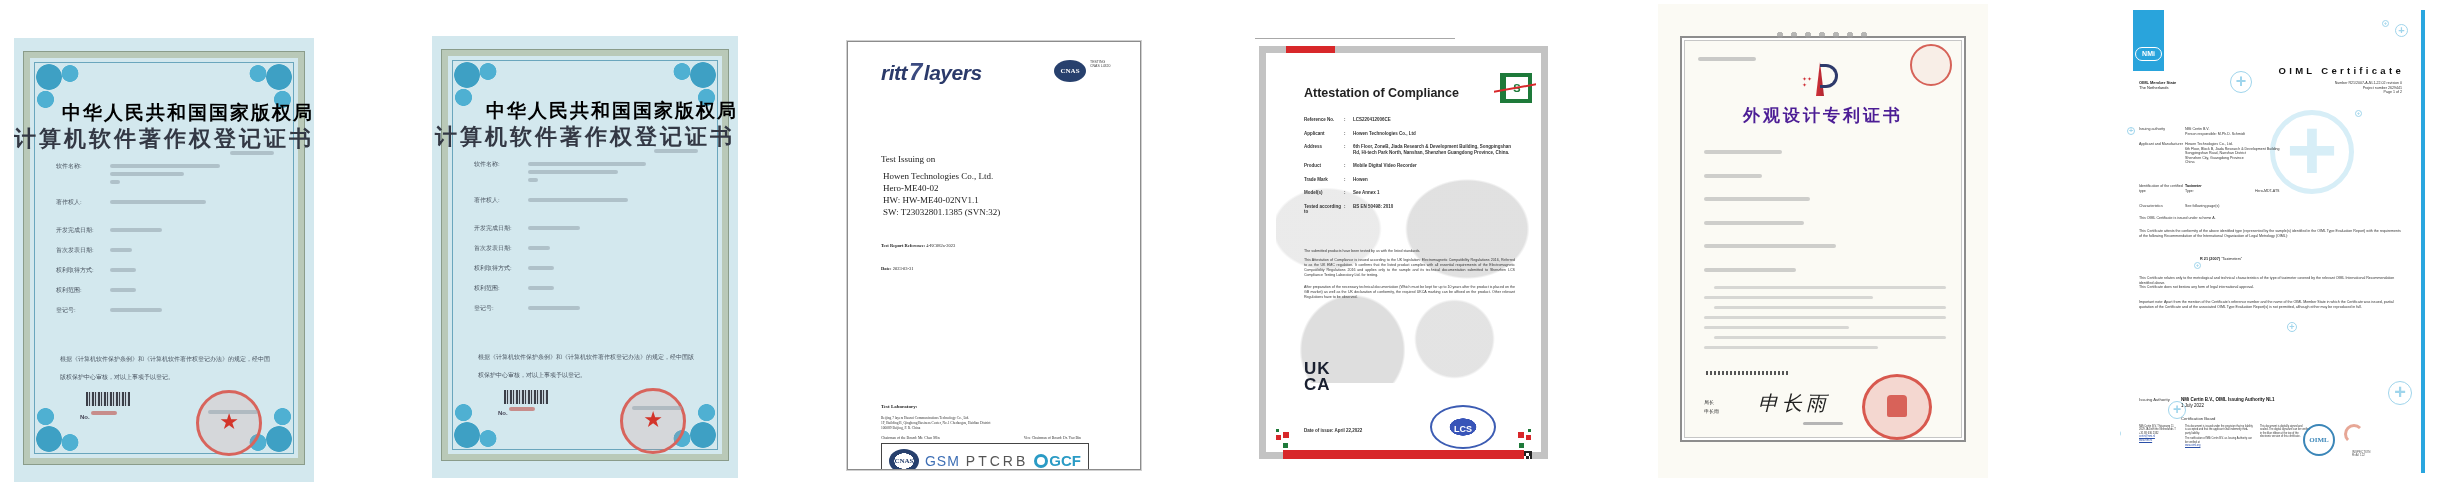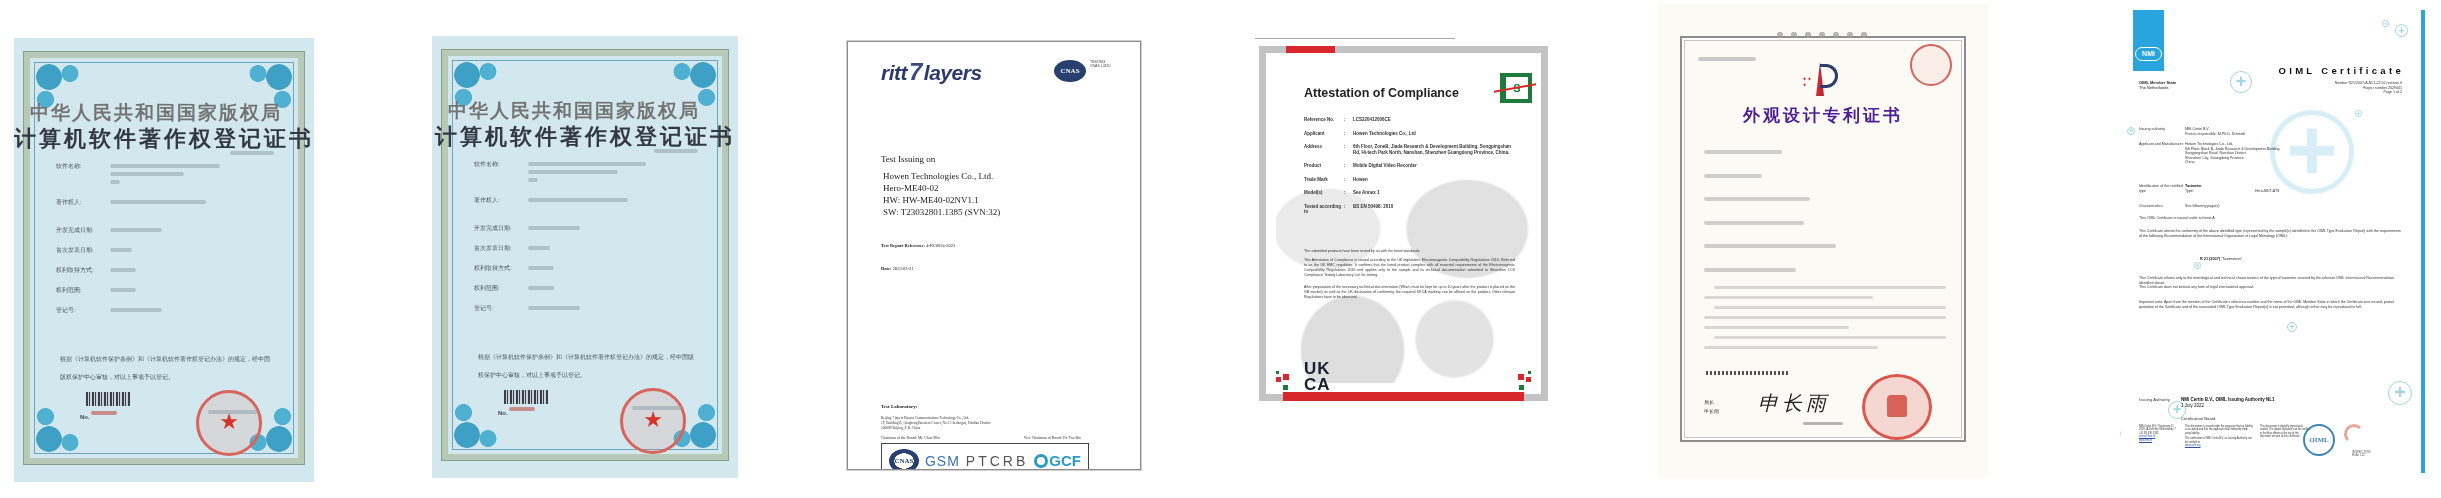--- a/index.html
+++ b/index.html
@@ -10,21 +10,21 @@
 
   
   .cn-cert { background: #d3e8ee; }
   .cn-cert .outer-border { position: absolute; inset: 14px 10px 18px 10px; border: 6px solid #b9c9b8; outline: 1px solid #8a9c8a; }
   .cn-cert .inner-border { position: absolute; inset: 24px 20px 28px 20px; border: 1px solid #6aa6bd; }
   .cn-cert .corner { position: absolute; width: 70px; height: 70px; }
   .cn-cert .corner.tl { top: 18px; left: 14px; background: radial-gradient(circle at 30% 30%, #3ea0c4 0 18%, transparent 19%), radial-gradient(circle at 60% 25%, #4fb0d2 0 12%, transparent 13%), radial-gradient(circle at 25% 62%, #4fb0d2 0 12%, transparent 13%); }
   .cn-cert .corner.tr { top: 18px; right: 14px; background: radial-gradient(circle at 70% 30%, #3ea0c4 0 18%, transparent 19%), radial-gradient(circle at 40% 25%, #4fb0d2 0 12%, transparent 13%), radial-gradient(circle at 75% 62%, #4fb0d2 0 12%, transparent 13%); }
   .cn-cert .corner.bl { bottom: 22px; left: 14px; background: radial-gradient(circle at 30% 70%, #3ea0c4 0 18%, transparent 19%), radial-gradient(circle at 60% 75%, #4fb0d2 0 12%, transparent 13%), radial-gradient(circle at 25% 38%, #4fb0d2 0 12%, transparent 13%); }
   .cn-cert .corner.br { bottom: 22px; right: 14px; background: radial-gradient(circle at 70% 70%, #3ea0c4 0 18%, transparent 19%), radial-gradient(circle at 40% 75%, #4fb0d2 0 12%, transparent 13%), radial-gradient(circle at 75% 38%, #4fb0d2 0 12%, transparent 13%); }
-  .cn-cert .title1 { position: absolute; top: 62px; left: 16px; right: 0; text-align: left; font-family: "DejaVu Serif", serif; font-weight: bold; font-size: 19px; color: #737373; letter-spacing: 2px; }
+  .cn-cert .title1 { position: absolute; top: 62px; left: 4px; right: 0; text-align: right; font-family: "DejaVu Serif", serif; font-weight: bold; font-size: 19px; color: #000000; letter-spacing: 2px; }
   .cn-cert .title2 { position: absolute; top: 86px; left: 0; right: 0; text-align: center; font-family: "DejaVu Serif", serif; font-weight: bold; font-size: 22px; color: #333844; letter-spacing: 3px; }
   .cn-cert .certno { position: absolute; top: 111px; right: 40px; font-size: 5px; color: #555; }
   .cn-cert .fields { position: absolute; top: 124px; left: 42px; right: 40px; }
   .cn-cert .field { display: flex; font-size: 6px; color: #4a5460; margin-bottom: 10px; line-height: 8px; }
   .cn-cert .field .lbl { width: 54px; flex: none; }
   .cn-cert .field .val { flex: 1; color: #5b6570; }
   .cn-cert .field.gap { margin-top: 18px; }
   .cn-cert .blurline { display:block; height: 4px; background: #97a6b0; opacity: .6; margin: 2px 0 4px; border-radius: 2px; }
   .cn-cert .statement { position: absolute; top: 312px; left: 46px; right: 40px; font-size: 6px; color: #4a5460; line-height: 18px; }
   .cn-cert .barcode { position: absolute; top: 354px; left: 72px; width: 44px; height: 14px; background: repeating-linear-gradient(90deg, #3b3f48 0 2px, #c6d4dc 2px 3px, #3b3f48 3px 4px, #c6d4dc 4px 6px); }
@@ -295,21 +295,21 @@
     <div class="ptcrb">PTCRB</div>
     <div class="gcf">
         <span class="ring"></span>
         <span>GCF</span>
       </div>
   </div>
 
 </div>
 
 <div class="lcs-top-rule"></div>
-<div class="cert lcs" style="left:1259px; top:46px; width:289px; height:355px;">
+<div class="cert lcs" style="left:1259px; top:46px; width:289px; height:413px;">
   <div class="redtab"></div>
   <div class="page">
     <div class="worldmap"></div>
     <div class="title">Attestation of Compliance</div>
     <div class="lcs-logo">S</div>
     <div class="rows">
       <div class="row">
           <span class="k">Reference No.</span>
           <span class="c">:</span>
           <span class="v">LCS220412006CE</span>

